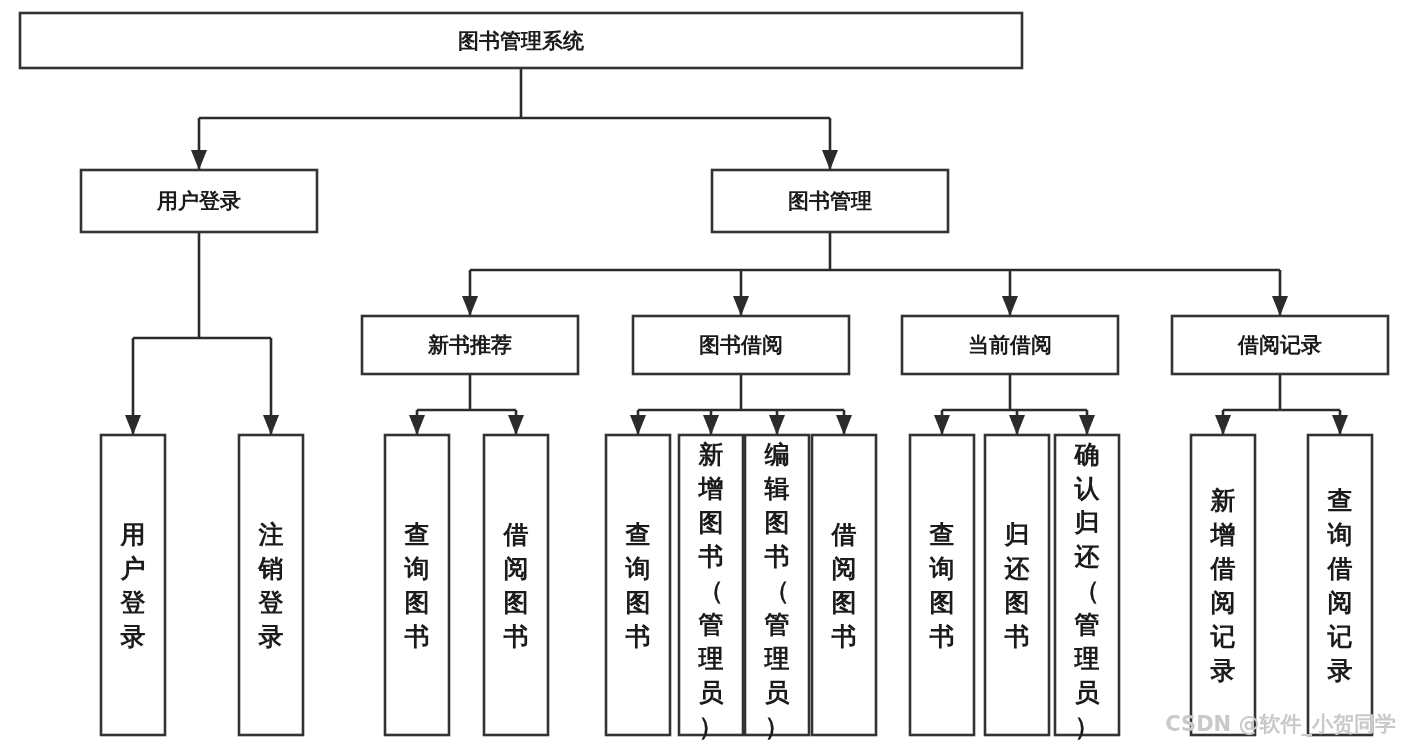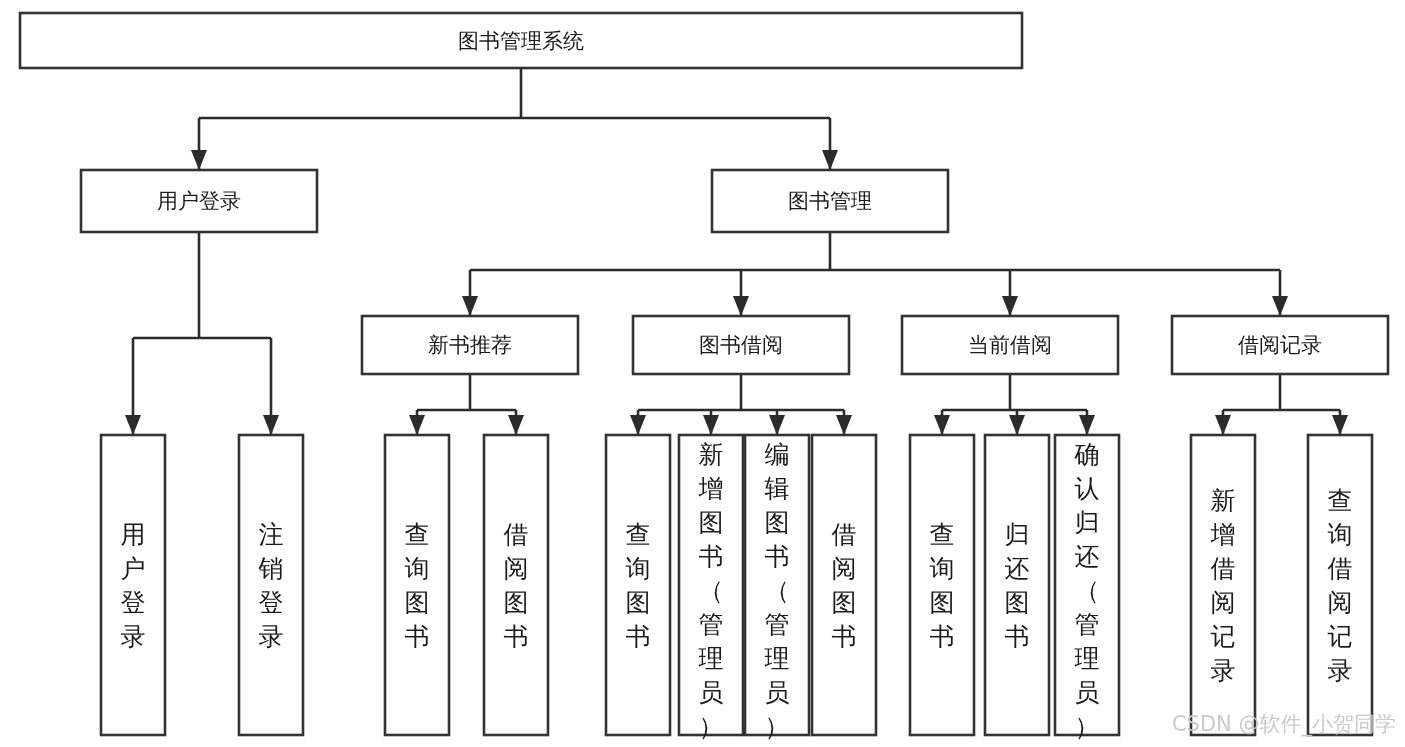--- a/index.html
+++ b/index.html
@@ -14,20 +14,21 @@
     position: relative;
     overflow: hidden;
     font-family: "DejaVu Sans", "Liberation Sans", sans-serif;
   }
   #diagram-root {
     position: absolute;
     left: 0;
     top: 0;
     width: 1405px;
     height: 747px;
+    font-weight: bold;
   }
   svg#flow {
     display: block;
     width: 1405px;
     height: 747px;
     background: #ffffff;
   }
   .node-box {
     fill: #ffffff;
     stroke: #333333;

